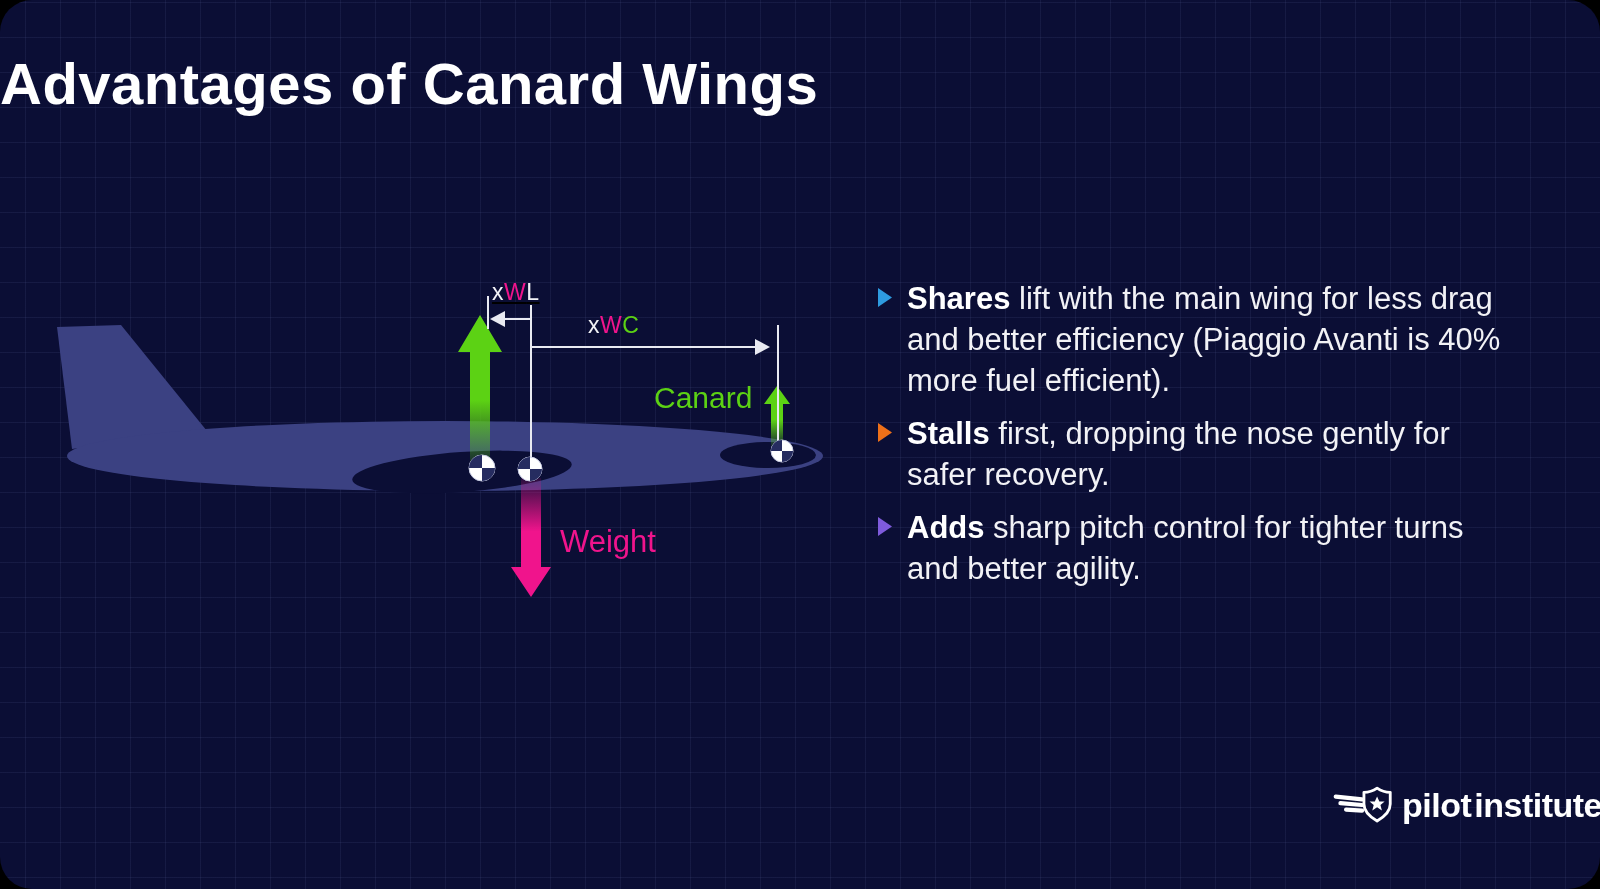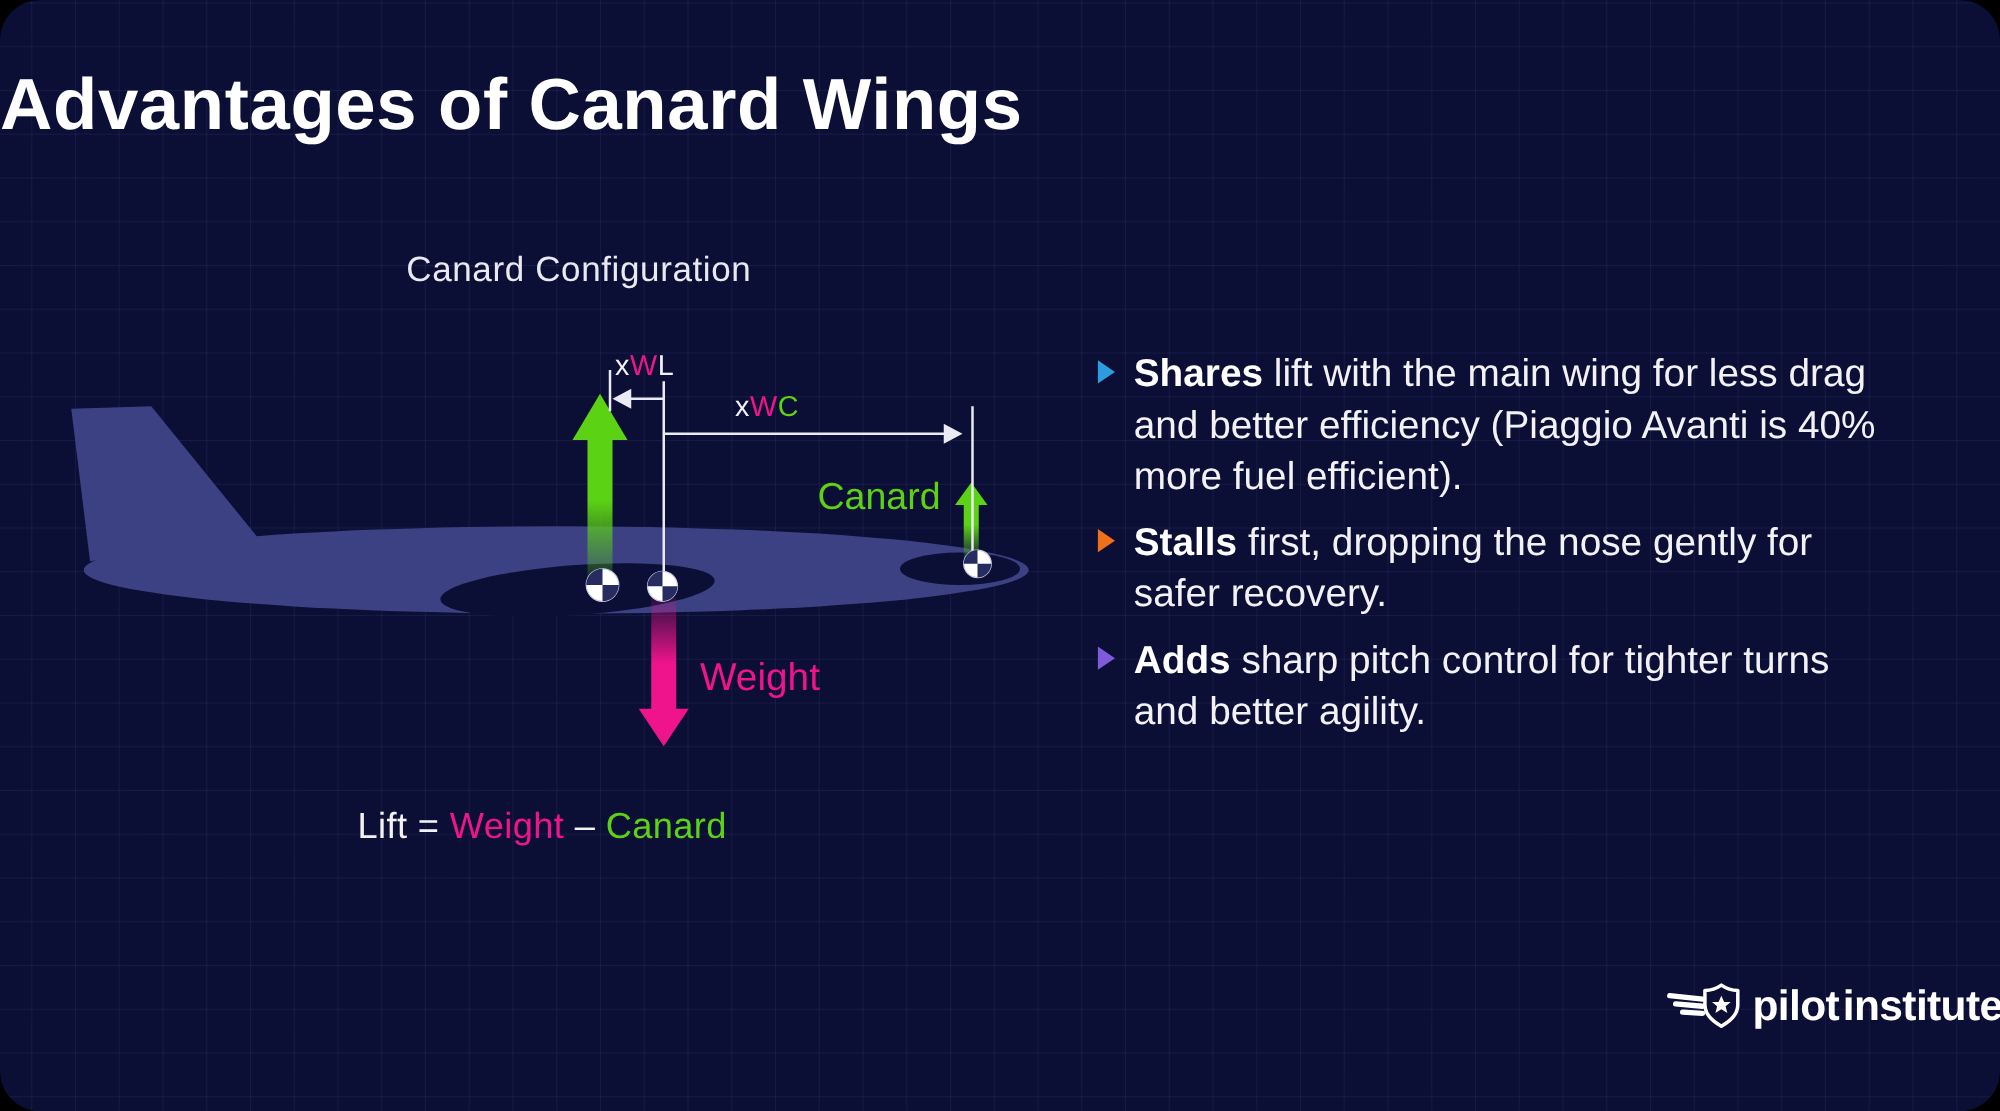--- a/index.html
+++ b/index.html
@@ -10,21 +10,21 @@
           linear-gradient(rgba(140,150,220,0.09) 1px, transparent 1px),
           linear-gradient(90deg, rgba(140,150,220,0.09) 1px, transparent 1px);
         background-size:35px 35px;background-position:25px 2px;}
   .abs{position:absolute;}
   #title{top:50px;left:0;width:1600px;text-align:left;color:#ffffff;
          font-size:58px;font-weight:700;letter-spacing:.5px;}
   #caption{left:325px;top:200px;font-size:28px;color:#e9e9f2;letter-spacing:.5px;}
   #diagram-svg{left:0;top:0;}
   .dim-label{font-size:23px;letter-spacing:.5px;}
   .c-white{color:#f2f2f6;} .c-pink{color:#f0148c;} .c-green{color:#5cd214;}
-  #label-xwl{left:492px;top:279px;}
+  #label-xwl{left:492px;top:279px;text-decoration:underline;}
   #label-xwc{left:588px;top:312px;}
   #label-canard{left:654px;top:381px;font-size:30px;color:#5cd214;}
   #label-weight{left:560px;top:524px;font-size:31px;color:#f0148c;}
   .equation{left:286px;font-size:29px;letter-spacing:.3px;}
   #equation-1{top:645px;} #equation-2{top:712px;}
   #bullets{left:878px;top:278px;width:645px;}
   .bullet{display:flex;align-items:flex-start;margin-bottom:12px;}
   .bullet-marker{flex:0 0 14px;width:14px;height:19px;margin:10px 15px 0 0;
                  clip-path:polygon(0 0,100% 50%,0 100%);}
   .bullet-text{color:#f2f2f6;font-size:31px;line-height:41px;}
@@ -34,21 +34,20 @@
   #logo-text .l2{margin-left:3px;}
 </style>
 </head>
 <body>
 
 <div id="canvas">
   <div id="card">
 
     <div id="title" class="abs">Advantages of Canard Wings</div>
 
-    <div id="caption" class="abs">Canard Configuration</div>
 
     <svg id="diagram-svg" class="abs" width="860" height="660" viewBox="0 0 860 660">
       <defs>
         <linearGradient id="gradLift" gradientUnits="userSpaceOnUse" x1="0" y1="315" x2="0" y2="470">
           <stop offset="0" stop-color="#5cd214"></stop>
           <stop offset="0.55" stop-color="#5cd214"></stop>
           <stop offset="1" stop-color="#5cd214" stop-opacity="0.07"></stop>
         </linearGradient>
         <linearGradient id="gradCanard" gradientUnits="userSpaceOnUse" x1="0" y1="386" x2="0" y2="447">
           <stop offset="0" stop-color="#5cd214"></stop>
@@ -101,21 +100,20 @@
     <div id="label-xwl" class="abs dim-label">
       <span class="c-white">x</span><span class="c-pink">W</span><span class="c-white">L</span>
     </div>
     <div id="label-xwc" class="abs dim-label">
       <span class="c-white">x</span><span class="c-pink">W</span><span class="c-green">C</span>
     </div>
 
     <div id="label-canard" class="abs">Canard</div>
     <div id="label-weight" class="abs">Weight</div>
 
-    <div id="equation-1" class="abs equation"><span class="c-white">Lift = </span><span class="c-pink">Weight</span><span class="c-white"> – </span><span class="c-green">Canard</span></div>
 
     <div id="bullets" class="abs">
         <div class="bullet">
           <span class="bullet-marker" style="background: rgb(46, 155, 224);"></span>
           <span class="bullet-text"><b>Shares</b> lift with the main wing for less drag and better efficiency (Piaggio Avanti is 40% more fuel efficient).</span>
         </div>
         <div class="bullet">
           <span class="bullet-marker" style="background: rgb(238, 112, 25);"></span>
           <span class="bullet-text"><b>Stalls</b> first, dropping the nose gently for safer recovery.</span>
         </div>

